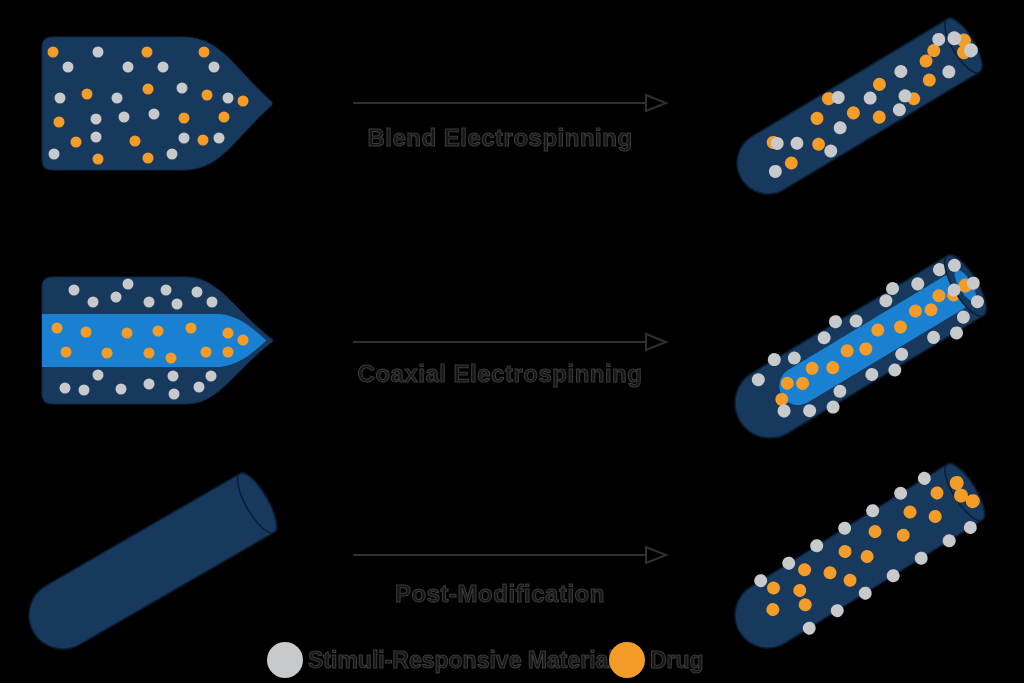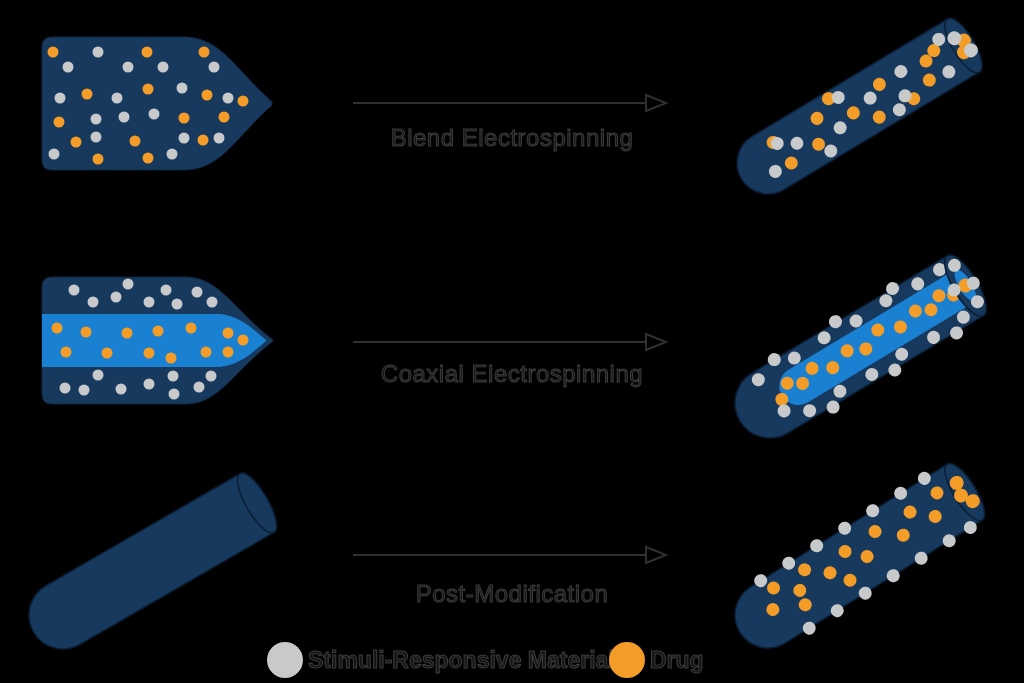--- a/index.html
+++ b/index.html
@@ -1,20 +1,20 @@
 <!DOCTYPE html>
 <html><head>
 <meta charset="utf-8">
 <style>
   html,body{margin:0;padding:0;background:#000;}
   #stage{position:relative;width:1024px;height:683px;background:#000;overflow:hidden;
          font-family:"Liberation Sans","DejaVu Sans",sans-serif;}
   svg{position:absolute;left:0;top:0;}
-  .row-label{position:absolute;left:312px;width:400px;text-align:center;
-             font-size:24px;line-height:26px;font-weight:400;
+  .row-label{position:absolute;left:300px;width:400px;text-align:center;
+             font-size:24px;line-height:26px;font-weight:700;
              color:#161616;-webkit-text-stroke:1px #3d3d3d;letter-spacing:0.5px;}
   #label-blend{top:125px;}
   #label-coaxial{top:361px;}
   #label-postmod{top:581px;}
   .legend-item{position:absolute;display:flex;align-items:center;height:38px;top:641px;}
   #legend-srm{left:267px;}
   #legend-drug{left:609px;}
   .legend-swatch{width:36px;height:36px;border-radius:50%;flex:0 0 auto;}
   .swatch-gray{background:#C7C9CB;}
   .swatch-orange{background:#F39C28;}

